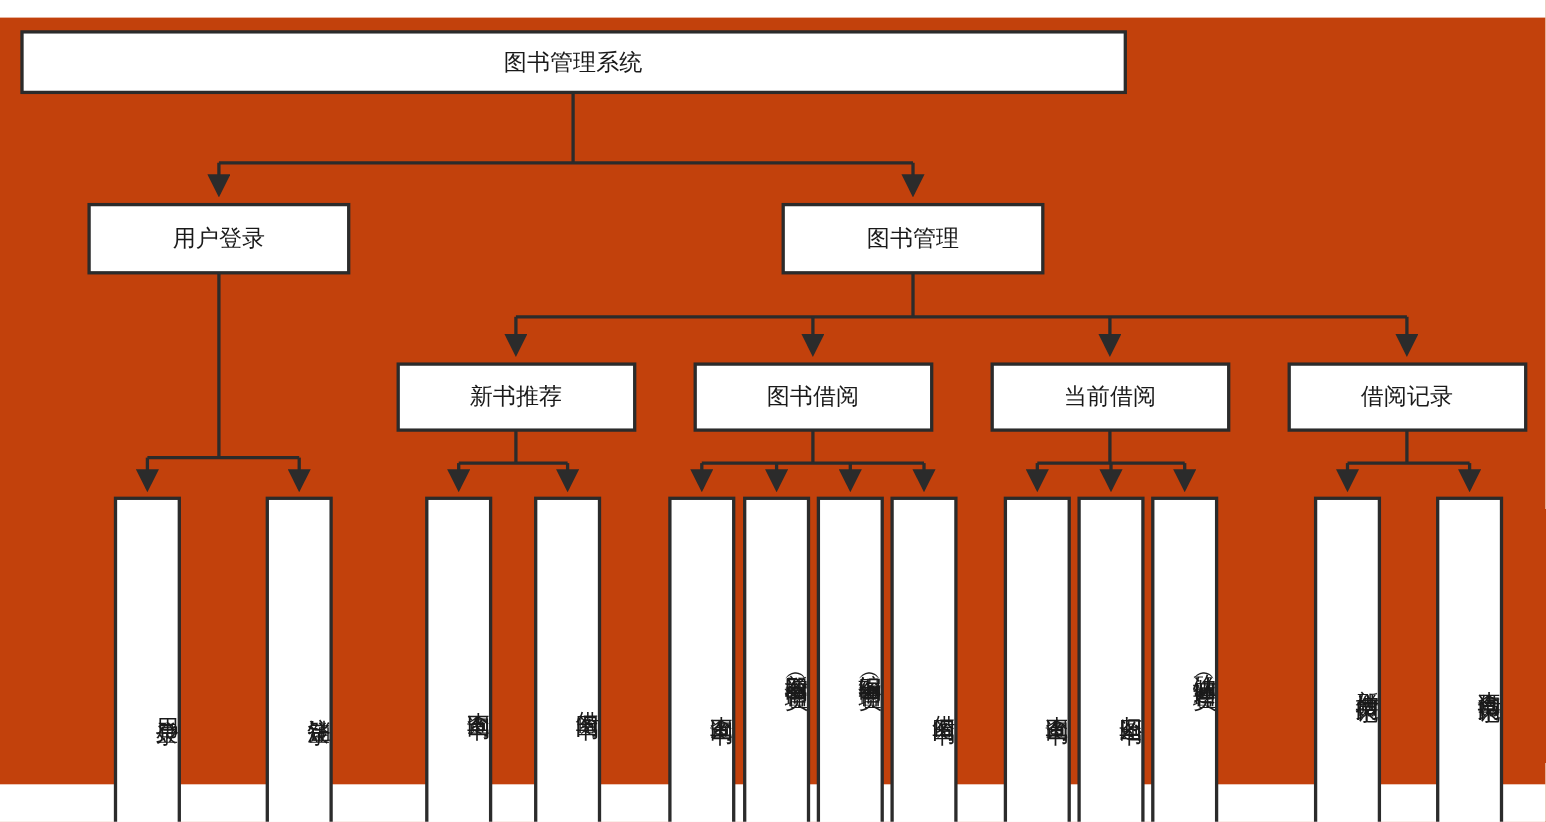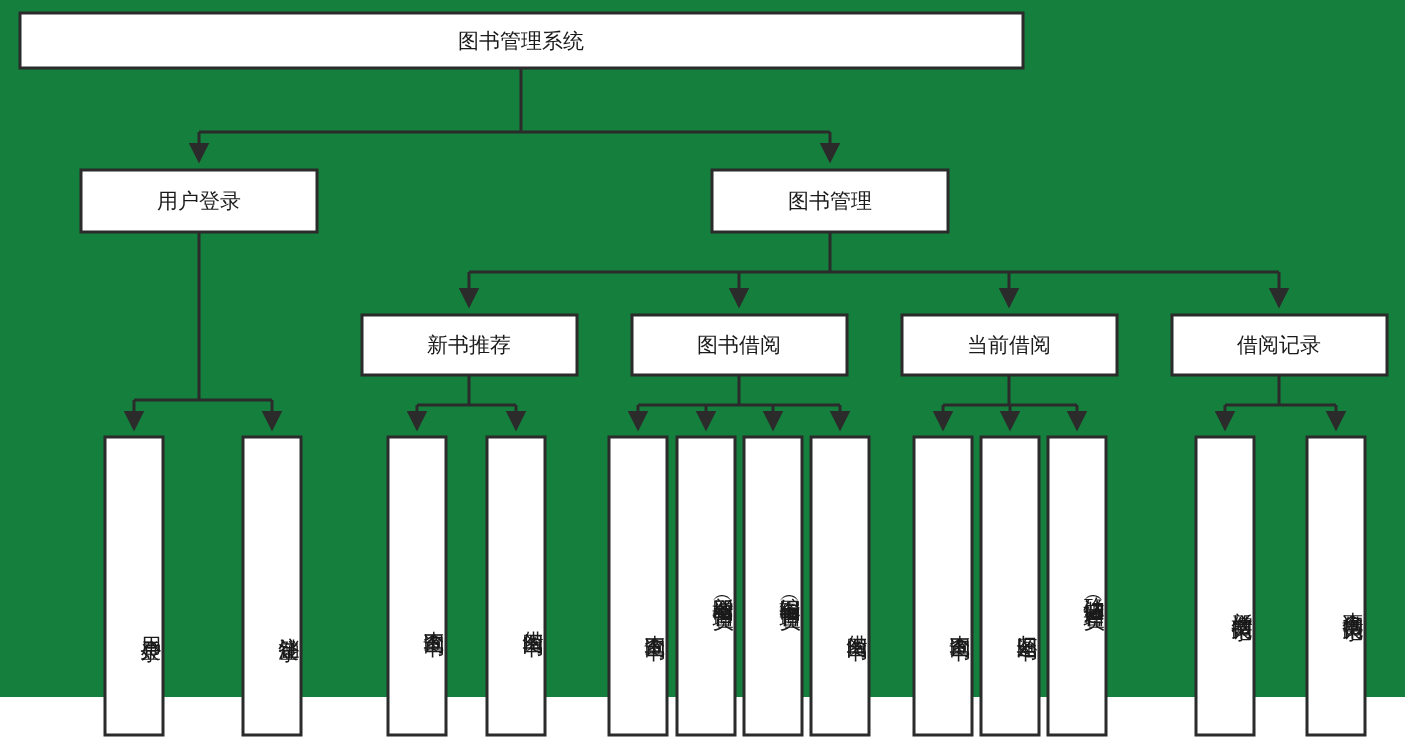--- a/index.html
+++ b/index.html
@@ -10,21 +10,22 @@
   body {
     width: 1405px;
     height: 747px;
     font-family: "Liberation Sans", "DejaVu Sans", sans-serif;
     overflow: hidden;
   }
   #diagram-root {
     position: relative;
     width: 1405px;
     height: 697px;
-    background: #15803d;
+    background: #c2410c;
+    margin-top: 16px;
   }
   svg#flow-svg {
     position: absolute;
     top: 0;
     left: 0;
     width: 1405px;
     height: 747px;
   }
   .node-rect {
     fill: #ffffff;

